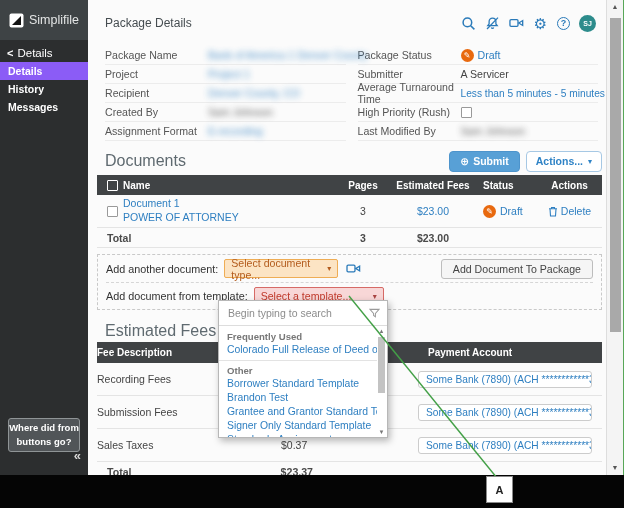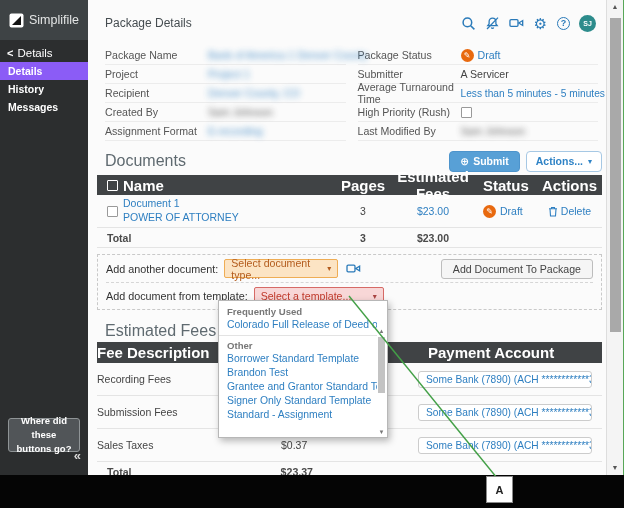--- a/index.html
+++ b/index.html
@@ -46,21 +46,21 @@
             display:inline-flex;align-items:center;justify-content:center;margin-right:4px;flex:none;}
   
   .docs-head{margin-top:6px;height:28px;display:flex;align-items:center;justify-content:space-between;padding-left:8px;}
   .sec-title{font-size:16px;color:#5f6a70;display:flex;align-items:center;gap:5px;}
   .btns{display:flex;gap:6px;}
   .btn-submit{height:21px;padding:0 10px;border-radius:4px;background:#58a0d6;color:#fff;font-size:10.5px;
               font-weight:bold;display:flex;align-items:center;gap:4px;border:1px solid #4d94cc;}
   .btn-actions{height:21px;padding:0 9px;border-radius:4px;background:#fff;color:#2f83c6;font-size:10.5px;
                font-weight:bold;display:flex;align-items:center;gap:5px;border:1px solid #a6c8e4;}
   .table{width:100%;}
-  .thead{background:#404345;color:#fff;font-size:15px;font-weight:bold;height:20px;display:flex;align-items:center;}
+  .thead{background:#404345;color:#fff;font-size:10px;font-weight:bold;height:20px;display:flex;align-items:center;}
   .dtr{display:flex;align-items:center;border-bottom:1px solid #e4e4e4;font-size:10.5px;color:#444;}
   .c-check{width:26px;padding-left:10px;flex:none;display:flex;align-items:center;}
   .c-name{width:212px;flex:none;min-width:0;}
   .c-pages{width:56px;flex:none;text-align:center;}
   .c-fees{width:84px;flex:none;text-align:center;}
   .c-status{width:62px;flex:none;padding-left:8px;display:flex;align-items:center;}
   .c-actions{flex:1;text-align:center;display:flex;align-items:center;justify-content:center;gap:3px;}
   .doc-row{height:33px;}
   .doc-name div{line-height:1.3;}
   .total-row{height:20px;font-weight:bold;color:#4a4a4a;}
@@ -128,21 +128,21 @@
       <span class="brand">Simplifile</span>
     </div>
     <div class="nav-back">
       <span class="chev">&lt;</span>
       <span>Details</span>
     </div>
     <div class="nav-item active">Details</div>
     <div class="nav-item">History</div>
     <div class="nav-item">Messages</div>
     <div class="help-btn">
-      <span>Where did these</span>
+      <span>Where did from</span>
       <span>buttons go?</span>
     </div>
     <div class="collapse">«</div>
   </div>
 
   <div class="main">
 
     <div class="page-header pad8">
       <div class="page-title">Package Details</div>
       <div class="hicons">
@@ -347,20 +347,26 @@
         </span>
       </div>
       <div class="fees-total">
         <span class="ft-label">Total</span>
         <span class="ft-amount">$23.37</span>
       </div>
     </div>
   </div>
 
   <div class="overlay">
+    <div class="srch">
+      <input type="text" placeholder="Begin typing to search" style="">
+      <svg width="11" height="11" viewBox="0 0 12 12" fill="none" stroke="#9a9a9a" stroke-width="1.1">
+        <path d="M1 1.5 h10 l-4 4.5 v3.5 l-2 -1.3 v-2.2 z"></path>
+      </svg>
+    </div>
     <div class="olist">
       <div class="grp">Frequently Used</div>
       <div class="itm">Colorado Full Release of Deed of Trust</div>
       <div class="odiv"></div>
       <div class="grp">Other</div>
       <div class="itm">Borrower Standard Template</div>
       <div class="itm">Brandon Test</div>
       <div class="itm">Grantee and Grantor Standard Template</div>
       <div class="itm">Signer Only Standard Template</div>
       <div class="itm">Standard - Assignment</div>

